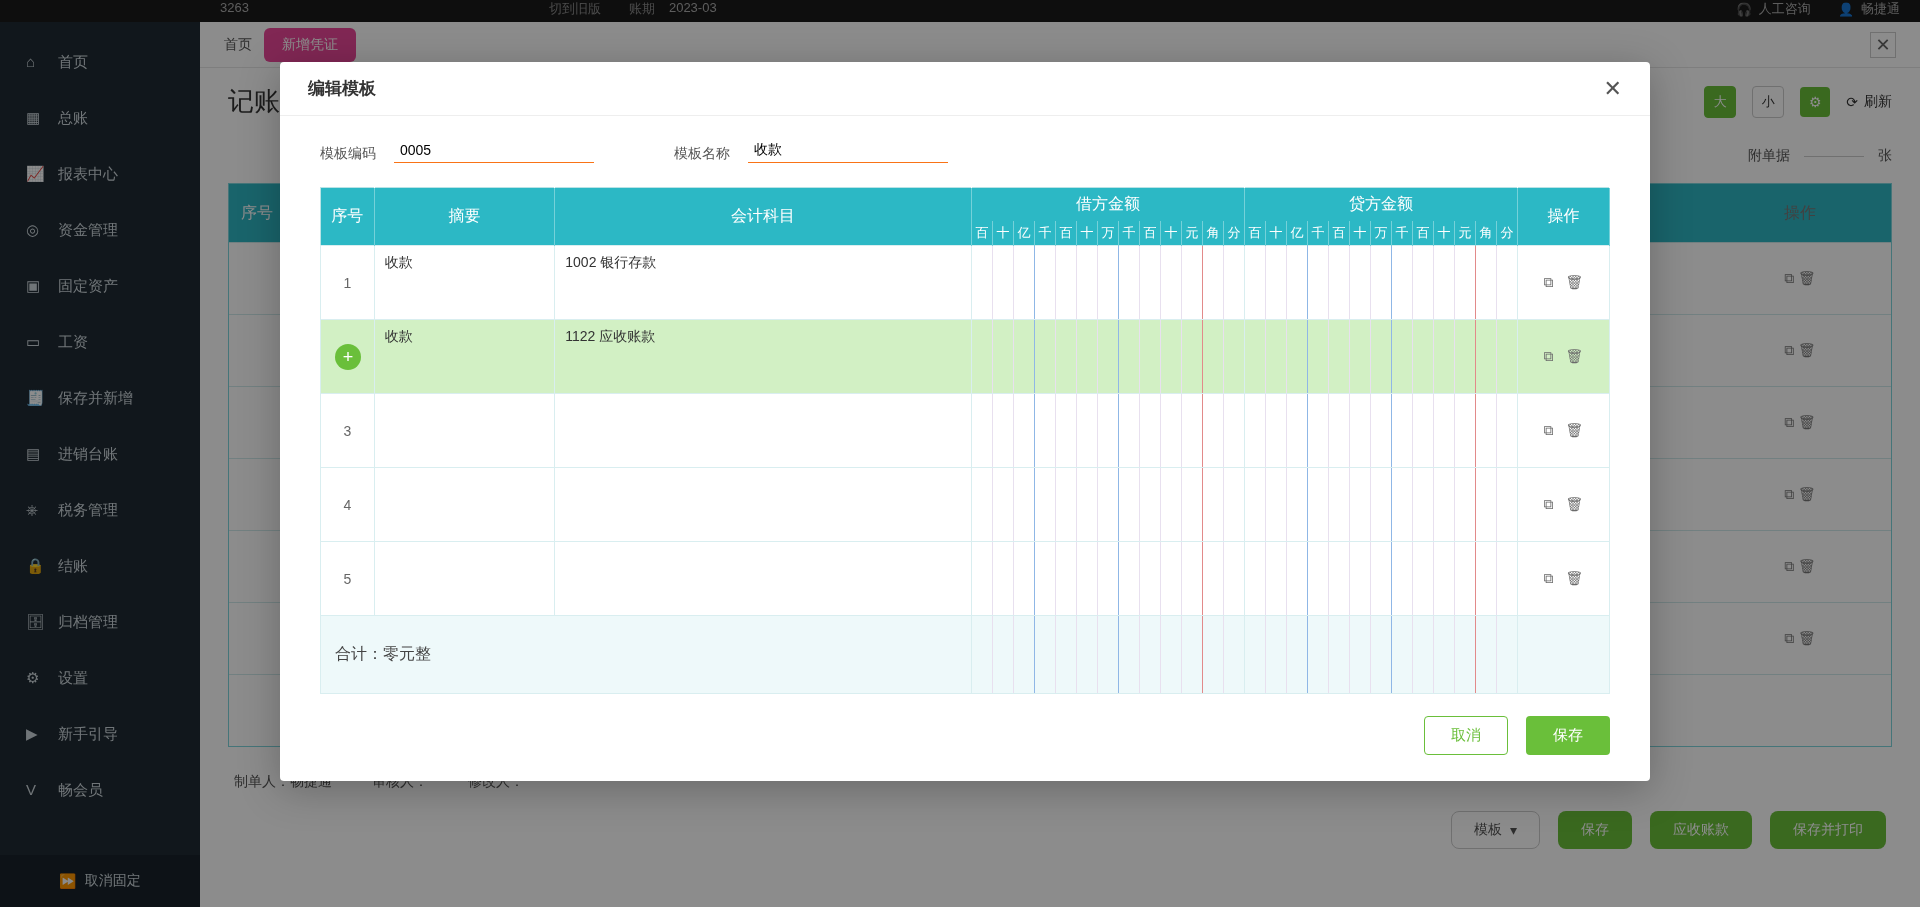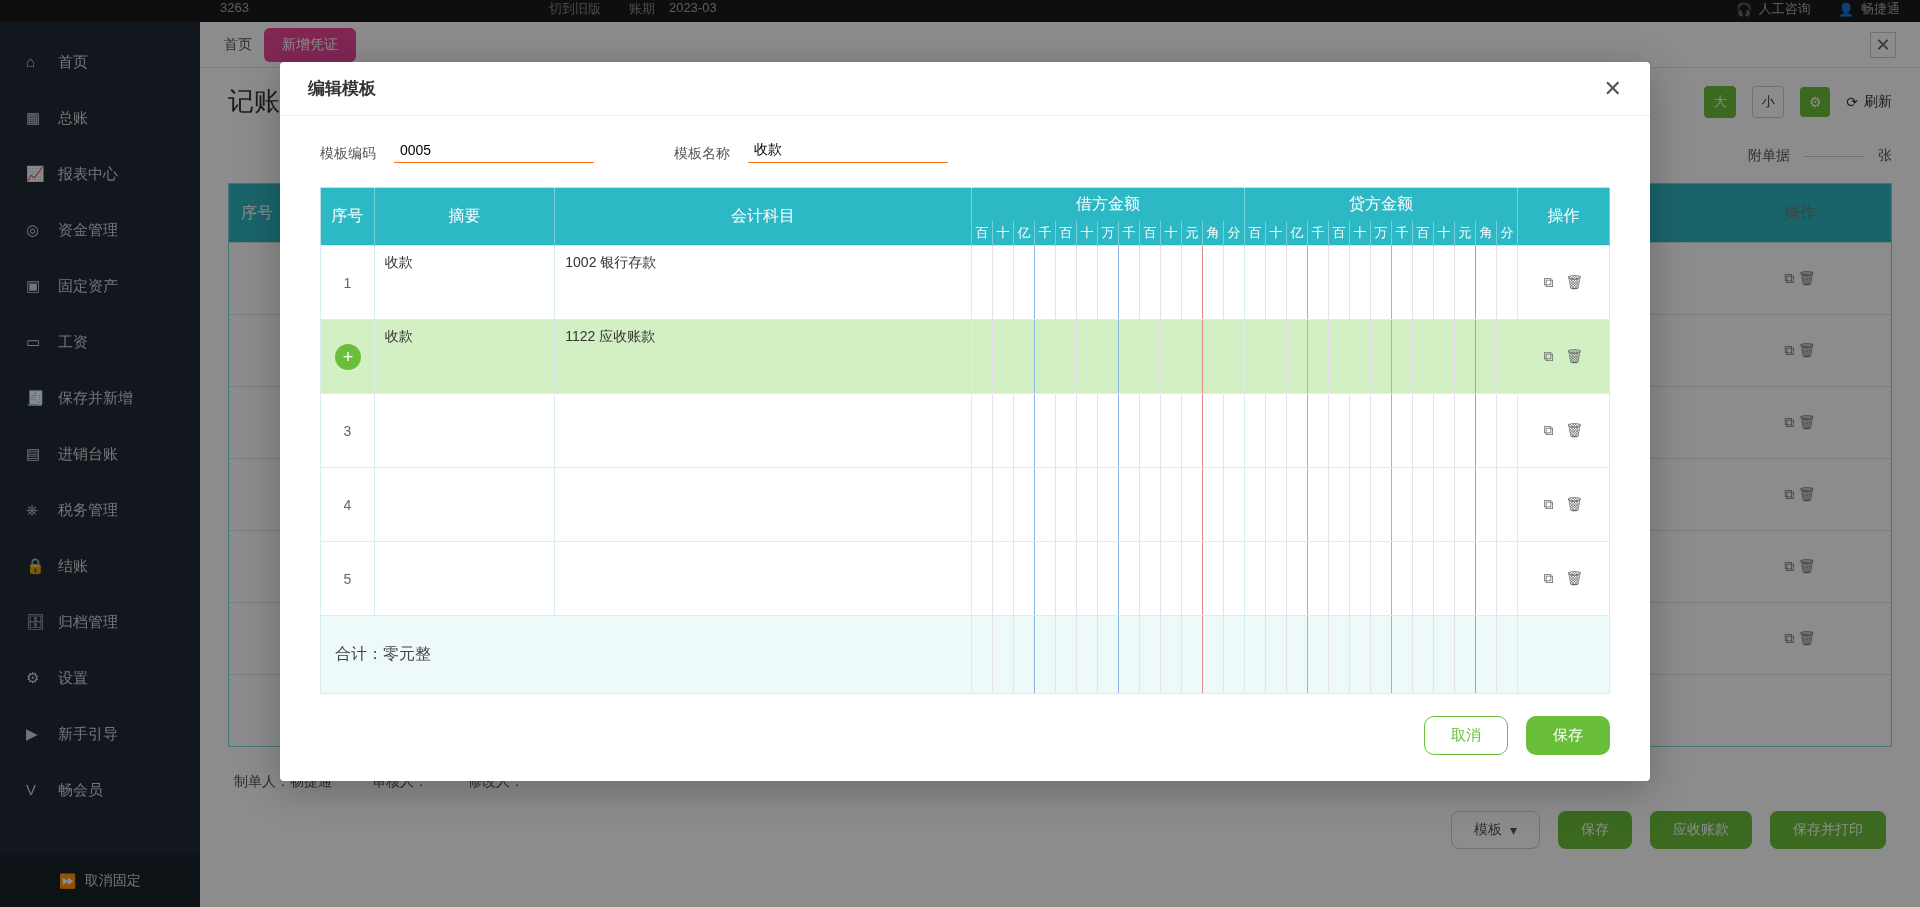--- a/index.html
+++ b/index.html
@@ -93,21 +93,21 @@
 .add-btn { width: 26px; height: 26px; border-radius: 50%; background: #6abf3a; color: #fff; display: inline-flex; align-items: center; justify-content: center; font-size: 18px; line-height: 1; cursor: pointer; position: absolute; left: 14px; top: 50%; transform: translateY(-50%); }
 
 .digit-cells { padding: 0 !important; }
 .digit-row { display: flex; height: 100%; }
 .digit-cell { flex: 1; border-right: 1px solid #e8e0ef; min-width: 20px; }
 .digit-cell.blue { border-right-color: #8fb7e6; }
 .digit-cell.red { border-right-color: #e28a8a; }
 .digit-cell:last-child { border-right: none; }
 
 .modal-foot { display: flex; justify-content: flex-end; gap: 18px; padding: 14px 40px 26px; }
-.btn { padding: 9px 26px; border-radius: 10px; font-size: 15px; cursor: pointer; border: 1px solid transparent; }
+.btn { padding: 9px 26px; border-radius: 4px; font-size: 15px; cursor: pointer; border: 1px solid transparent; }
 .btn.cancel { border-color: #6abf3a; color: #6abf3a; background: #fff; }
 .btn.save { background: #6abf3a; color: #fff; }
 </style>
 </head>
 <body>
 
 <div class="bg-wrap">
 
   <div class="topbar">
     <span class="org">3263</span>

